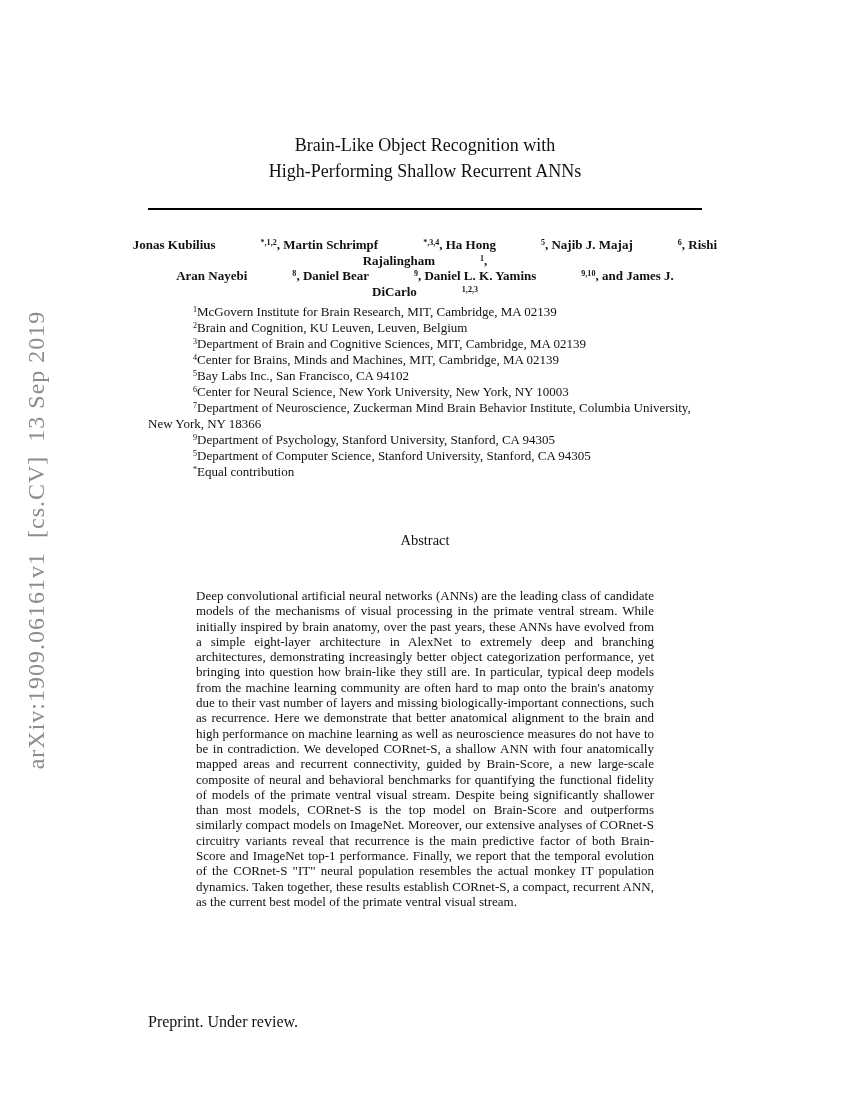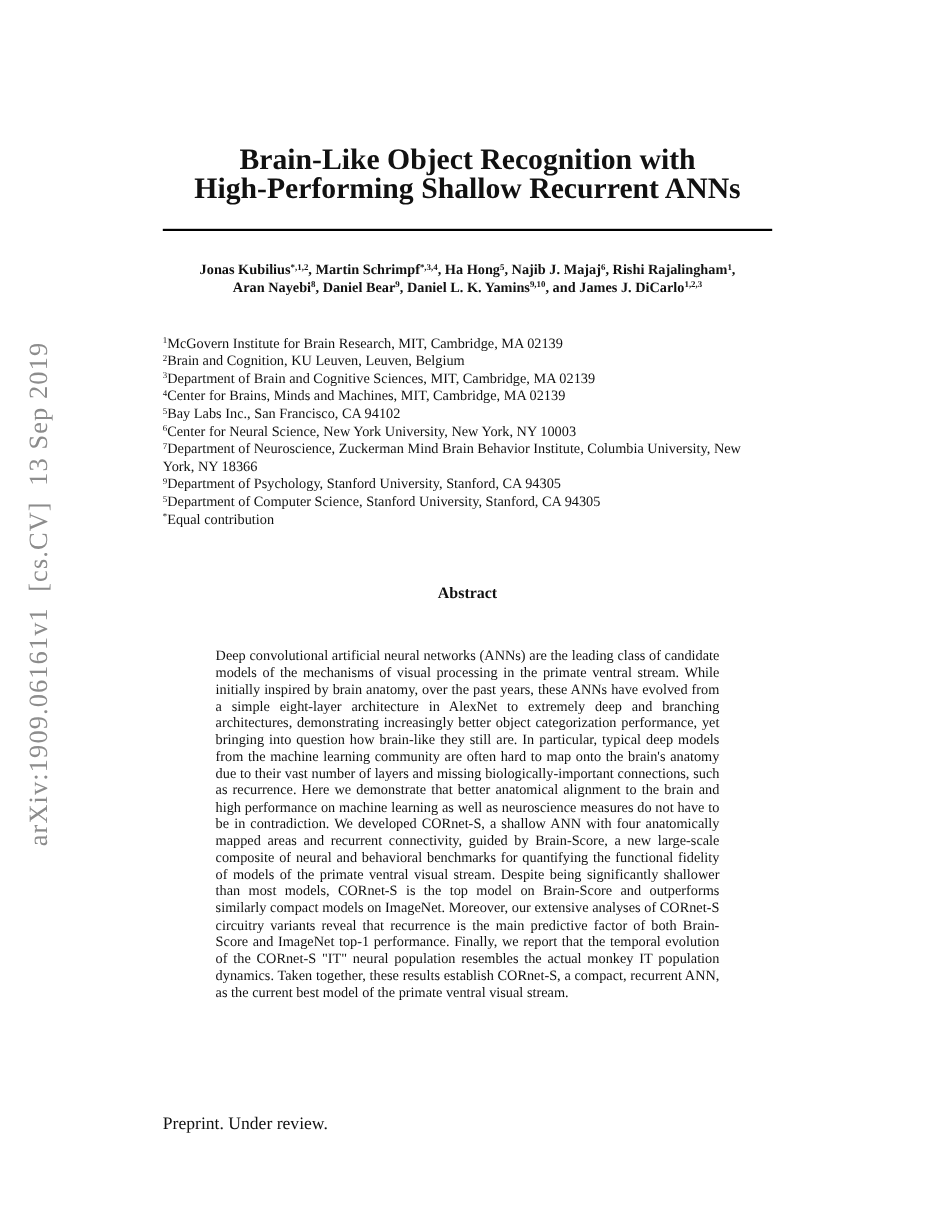--- a/index.html
+++ b/index.html
@@ -24,22 +24,22 @@
     letter-spacing: 1px;
     color: #8c8c8c;
     white-space: pre;
   }
 
   .title {
     position: absolute;
     top: 132px; left: 0;
     width: 850px;
     text-align: center;
-    font-size: 27px;
-    font-weight: bold;
+    font-size: 18px;
+    font-weight: normal;
     line-height: 26px;
     white-space: pre-line;
   }
 
   .title-rule {
     position: absolute;
     top: 208px; left: 148px;
     width: 554px; height: 2px;
     background: #000000;
   }
@@ -62,29 +62,30 @@
     font-size: 13px;
     line-height: 16px;
   }
 
   sup {
     font-size: 0.62em;
     line-height: 0;
     vertical-align: baseline;
     position: relative;
     top: -0.45em;
+    margin-left: 45px;
   }
 
   .abstract-heading {
     position: absolute;
     top: 532px; left: 0;
     width: 850px;
     text-align: center;
     font-size: 14.5px;
-    font-weight: bold;
+    font-weight: normal;
   }
 
   .abstract-body {
     position: absolute;
     top: 588px; left: 196px;
     width: 458px;
     font-size: 13px;
     line-height: 15.3px;
     text-align: justify;
   }

